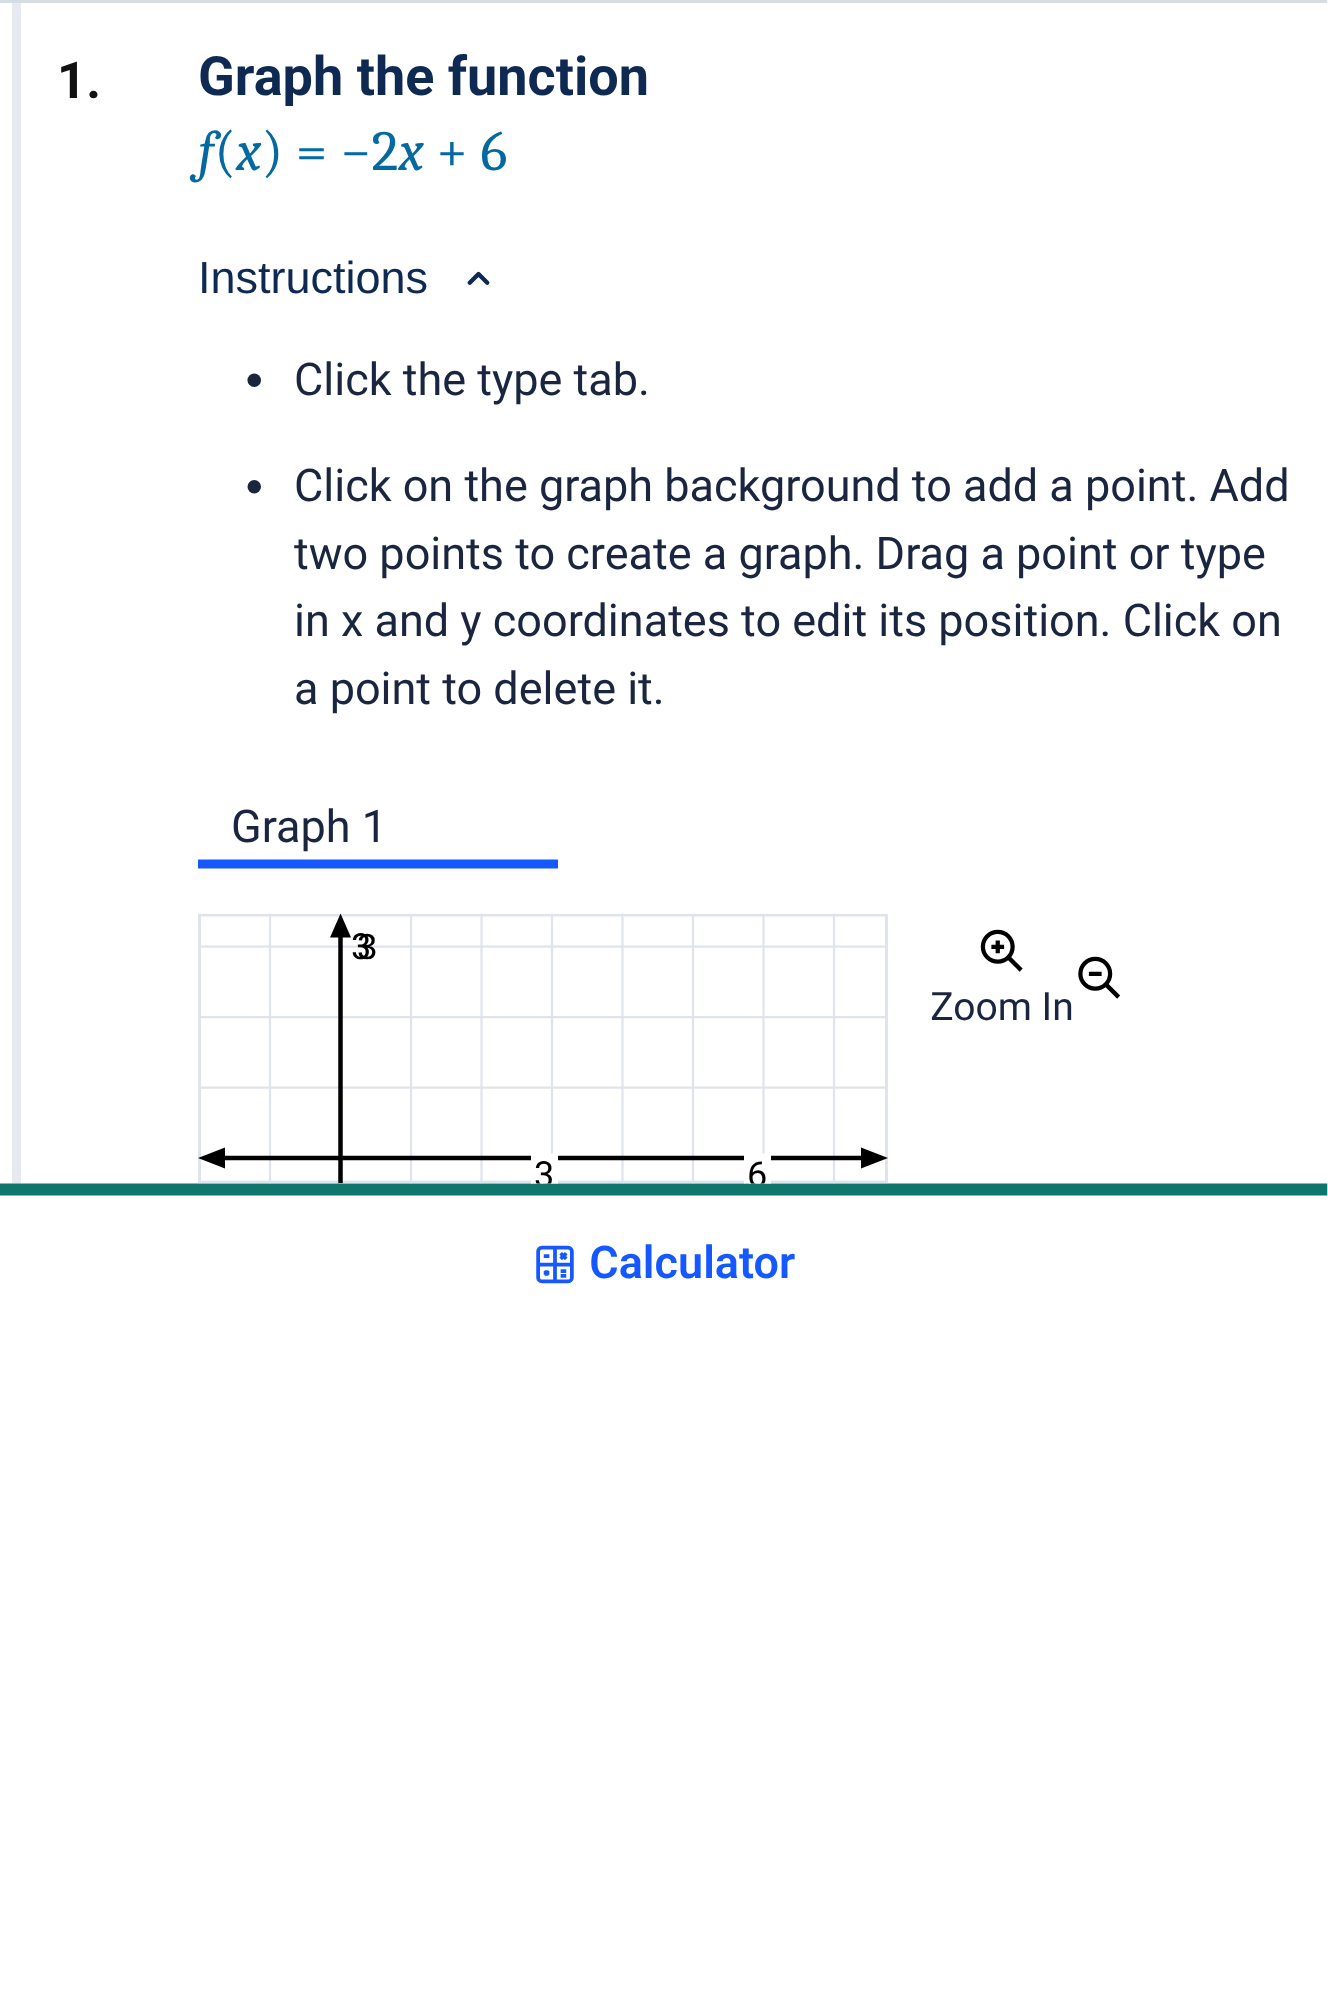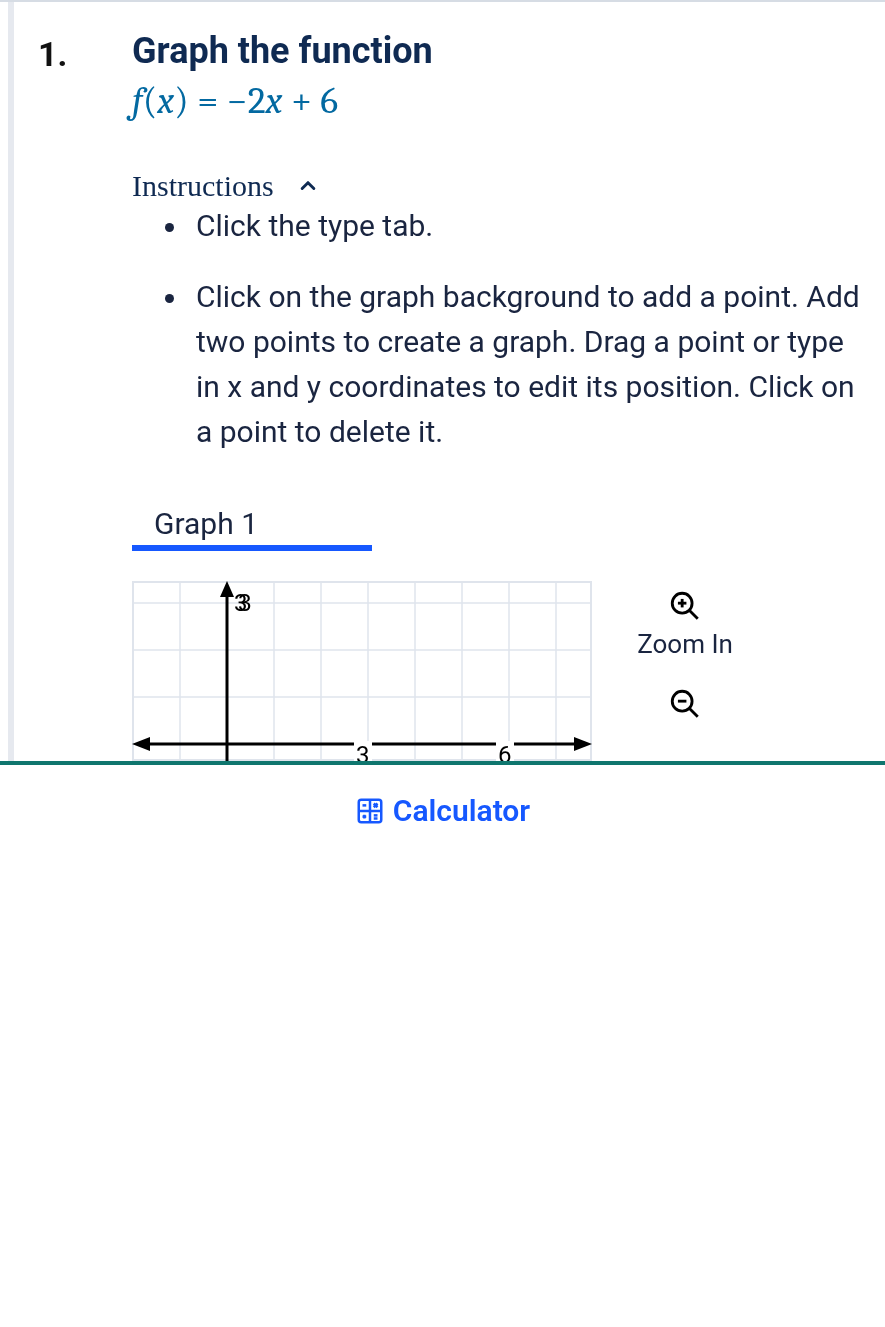--- a/index.html
+++ b/index.html
@@ -39,21 +39,22 @@
     margin: 0 0 46px 0;
   }
   .equation .fn { font-style: italic; }
   .instructions-toggle {
     display: inline-flex;
     align-items: center;
     gap: 24px;
     font-size: 30px;
     color: #0f2a52;
     cursor: pointer;
-    background: none; border: none; padding: 0; font-family: Liberation Serif, serif;
+    margin-bottom: 28px;
+    background: none; border: none; padding: 0; font-family: Liberation Sans, sans-serif;
   }
   .chev { width: 20px; height: 20px; }
   .bullets {
     list-style: disc;
     padding-left: 58px;
     margin: 0 0 44px 0;
   }
   .bullets li {
     font-size: 30px;
     line-height: 1.5;
@@ -82,36 +83,36 @@
   }
   .graph-area {
     width: 460px;
     height: 180px;
     overflow: hidden;
     position: relative;
     flex: 0 0 auto;
   }
   .zoom-col {
     display: flex;
-    flex-direction: column;
+    flex-direction: row;
     align-items: center;
     width: 130px;
     padding-top: 8px;
     justify-content: center;
   }
   .zoom-btn {
     display: flex; flex-direction: column; align-items: center;
     cursor: pointer;
     background: none; border: none; padding: 0; font-family: inherit;
     color: #1a2540;
   }
   .zoom-label { font-size: 26px; margin-top: 6px; }
   .zoom-gap { height: 28px; }
   .footer-bar {
-    border-top: 4px solid #0f766e;
+    border-top: 8px solid #0f766e;
     margin-top: 0;
     padding: 28px 0;
     display: flex;
     justify-content: center;
   }
   .calc-btn {
     display: inline-flex;
     align-items: center;
     gap: 8px;
     font-size: 30px;

